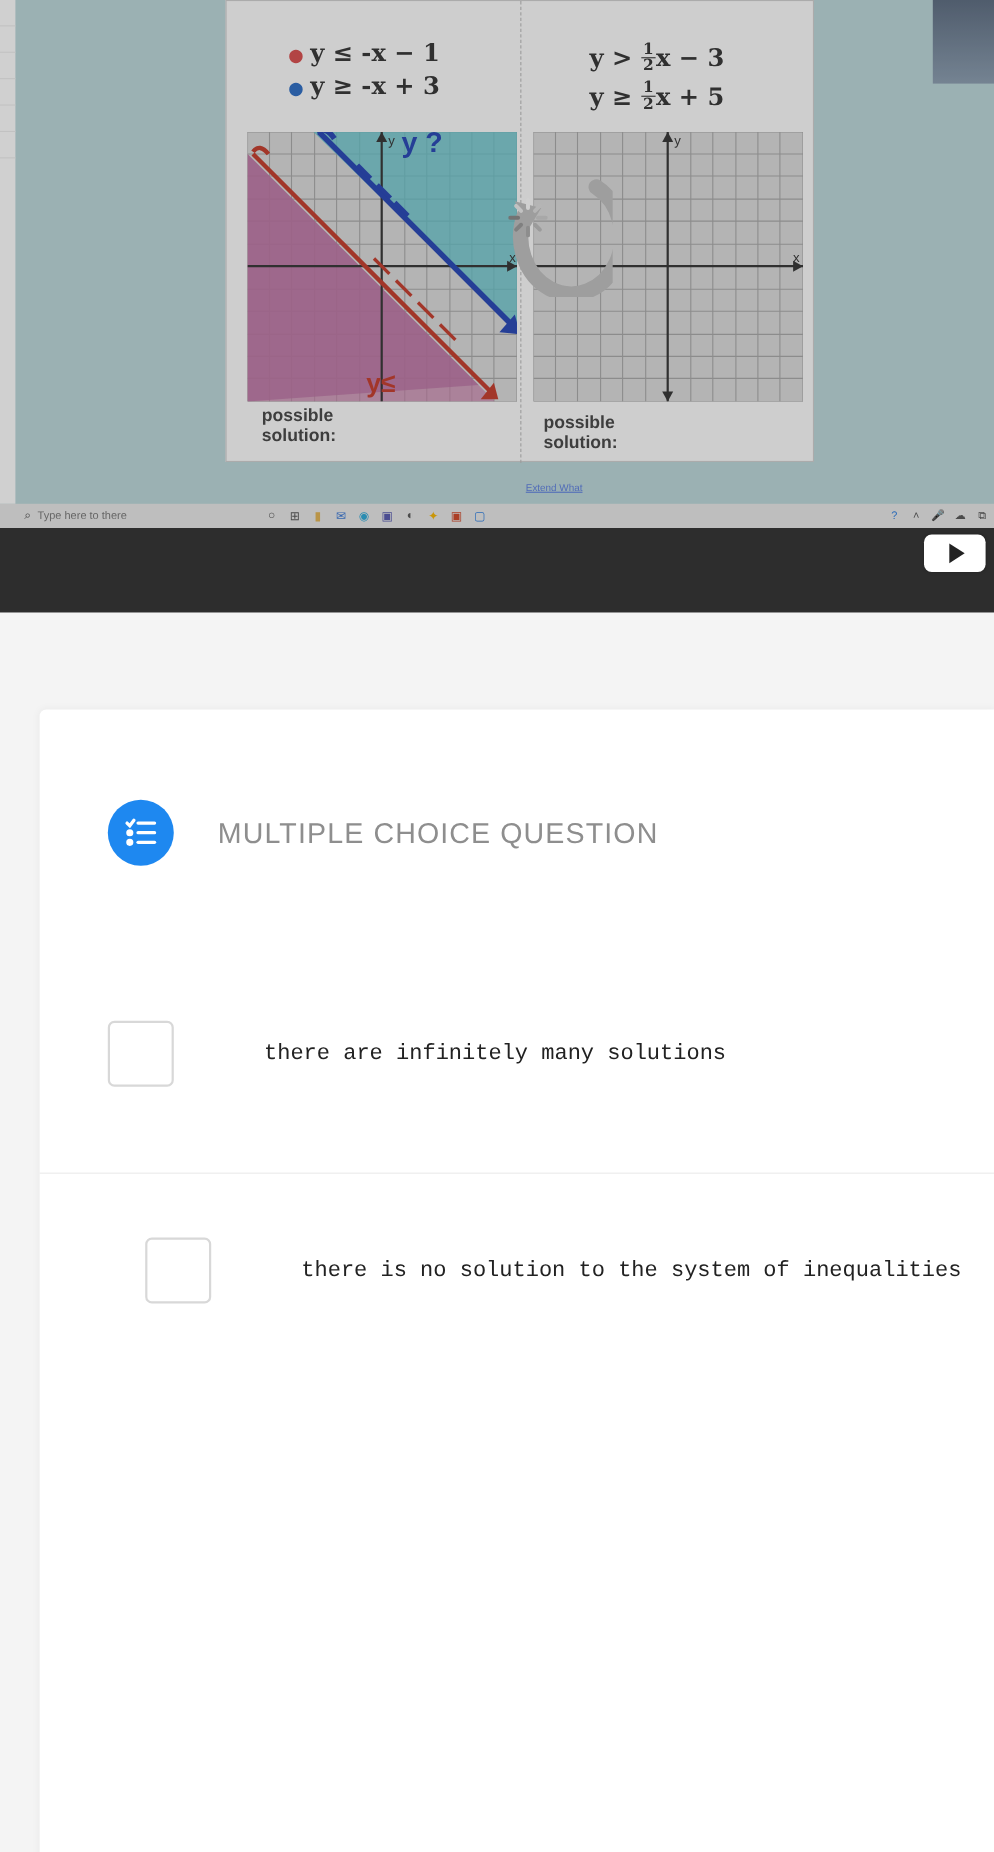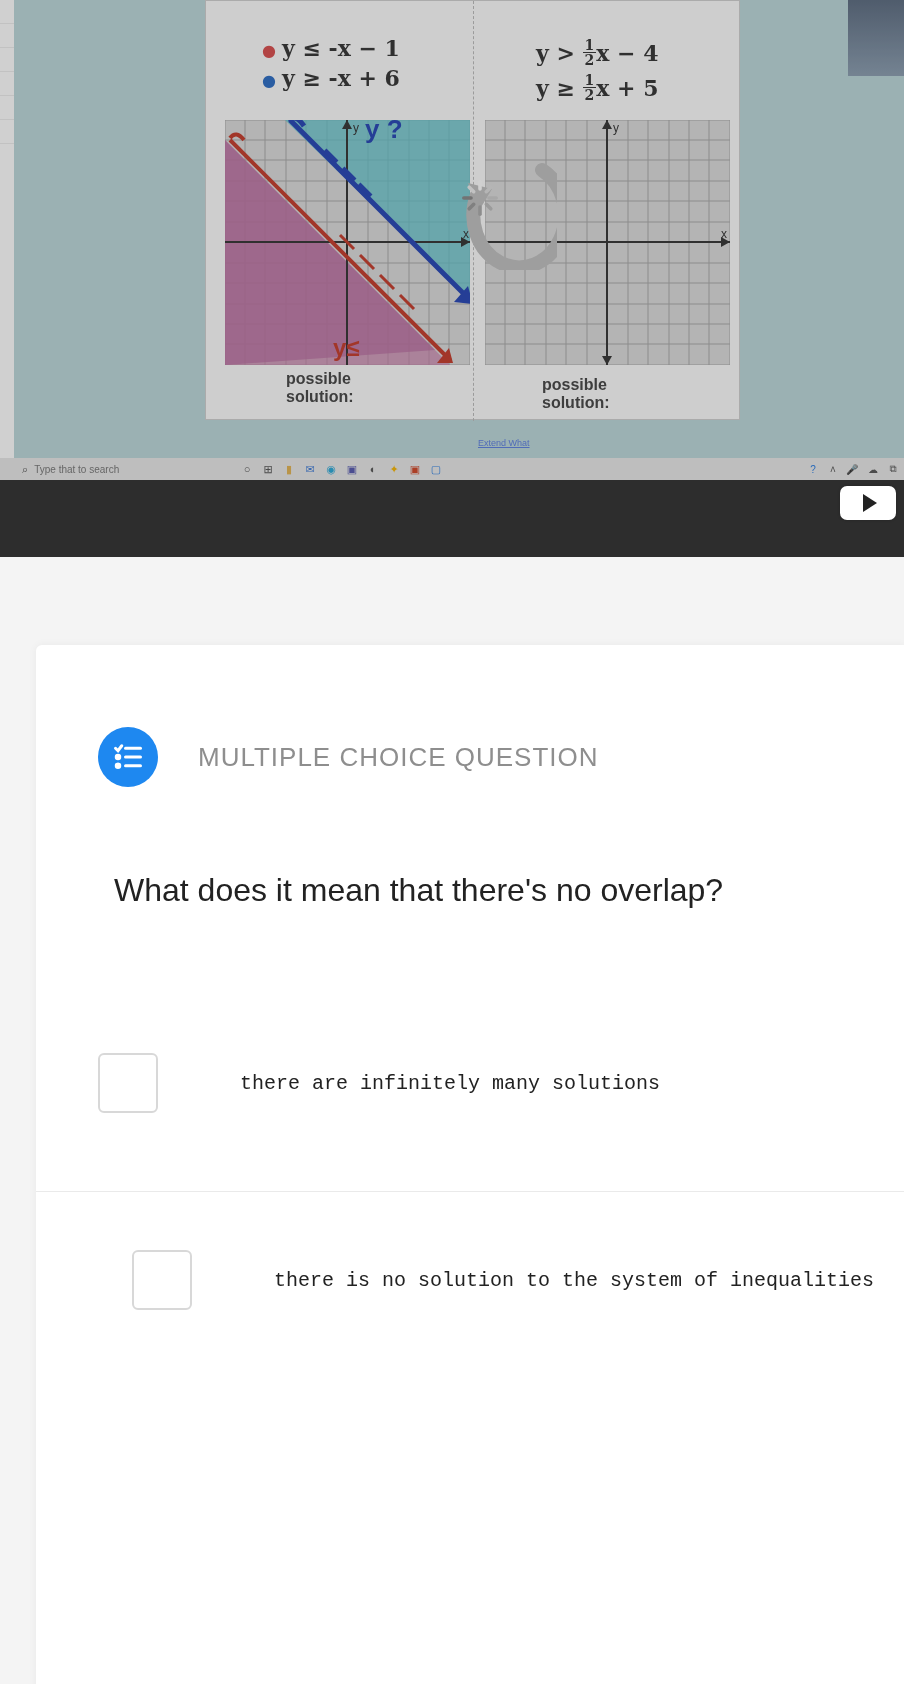--- a/index.html
+++ b/index.html
@@ -84,21 +84,20 @@
   .frac { display:inline-block; text-align:center; font-size:14px; line-height:1; transform:translateY(4px); }
   .frac .t { border-bottom:1px solid #333; display:block; padding:0 2px; }
   .frac .b { display:block; padding:0 2px; }
 
   .possible {
     position:absolute;
     font-size:16px;
     font-weight:700;
     color:#444;
     line-height:1.15;
-    margin-left:48px;
   }
   .possible.p1 { left:238px; top:370px; }
   .possible.p2 { left:494px; top:376px; }
 
   .extend-page {
     position:absolute;
     left:478px; top:438px;
     font-size:9px;
     color:#5c7fe0;
     text-decoration:underline;
@@ -257,26 +256,26 @@
         <div></div>
         <div></div>
     </div>
 
     <div class="worksheet">
       <div class="worksheet-divider"></div>
     </div>
 
     <div class="ineq i1">
       <div><span class="bullet-red"></span><span>y ≤ -x − 1</span></div>
-      <div><span class="bullet-blue"></span><span>y ≥ -x + 6</span></div>
+      <div><span class="bullet-blue"></span><span>y ≥ -x + 3</span></div>
     </div>
 
     <div class="ineq i2">
       <div>
-        <span>y &gt; </span><span class="frac"><span class="t">1</span><span class="b">2</span></span><span>x − 4</span>
+        <span>y &gt; </span><span class="frac"><span class="t">1</span><span class="b">2</span></span><span>x − 3</span>
       </div>
       <div>
         <span>y ≥ </span><span class="frac"><span class="t">1</span><span class="b">2</span></span><span>x + 5</span>
       </div>
     </div>
 
     <div class="graph g1">
       <svg viewBox="0 0 245 245">
 
         <g stroke="#a8a8a8" stroke-width="1">
@@ -413,21 +412,21 @@
           <line x1="20" y1="38" x2="20" y2="30" stroke="#aaa"></line>
           <line x1="8" y1="32" x2="13" y2="27" stroke="#999"></line>
           <line x1="2" y1="20" x2="10" y2="20" stroke="#888"></line>
           <line x1="8" y1="8" x2="13" y2="13" stroke="#eee"></line>
         </g>
       </svg>
     </div>
 
     <div class="taskbar">
       <span class="search-icon">⌕</span>
-      <span class="search-text">Type that to search</span>
+      <span class="search-text">Type here to there</span>
       <div class="tb-center">
         <span>○</span>
         <span>⊞</span>
         <span style="color:#e2b351;">▮</span>
         <span style="color:#3a78d6;">✉</span>
         <span style="color:#2aa8d8;">◉</span>
         <span style="color:#5558af;">▣</span>
         <span>◐</span>
         <span style="color:#f7b500;">✦</span>
         <span style="color:#d04525;">▣</span>
@@ -460,21 +459,20 @@
           <line x1="10" y1="5" x2="22" y2="5"></line>
           <circle cx="4" cy="12" r="1.4" fill="#fff"></circle>
           <line x1="10" y1="12" x2="22" y2="12"></line>
           <circle cx="4" cy="19" r="1.4" fill="#fff"></circle>
           <line x1="10" y1="19" x2="22" y2="19"></line>
         </svg>
       </div>
       <div class="q-label">MULTIPLE CHOICE QUESTION</div>
     </div>
 
-    <div class="q-text">What does it mean that there's no overlap?</div>
 
     <div class="answers">
       <div class="answer">
         <div class="checkbox"></div>
         <div class="answer-text">there are infinitely many solutions</div>
       </div>
       <div class="answer">
         <div class="checkbox"></div>
         <div class="answer-text">there is no solution to the system of inequalities</div>
       </div>

